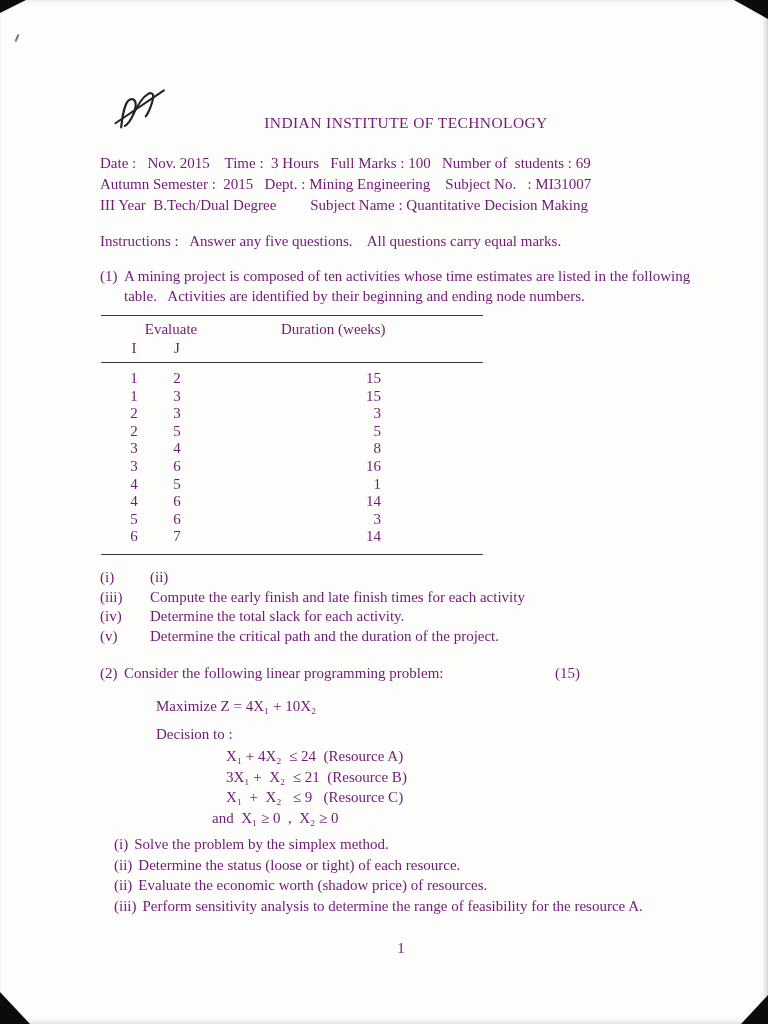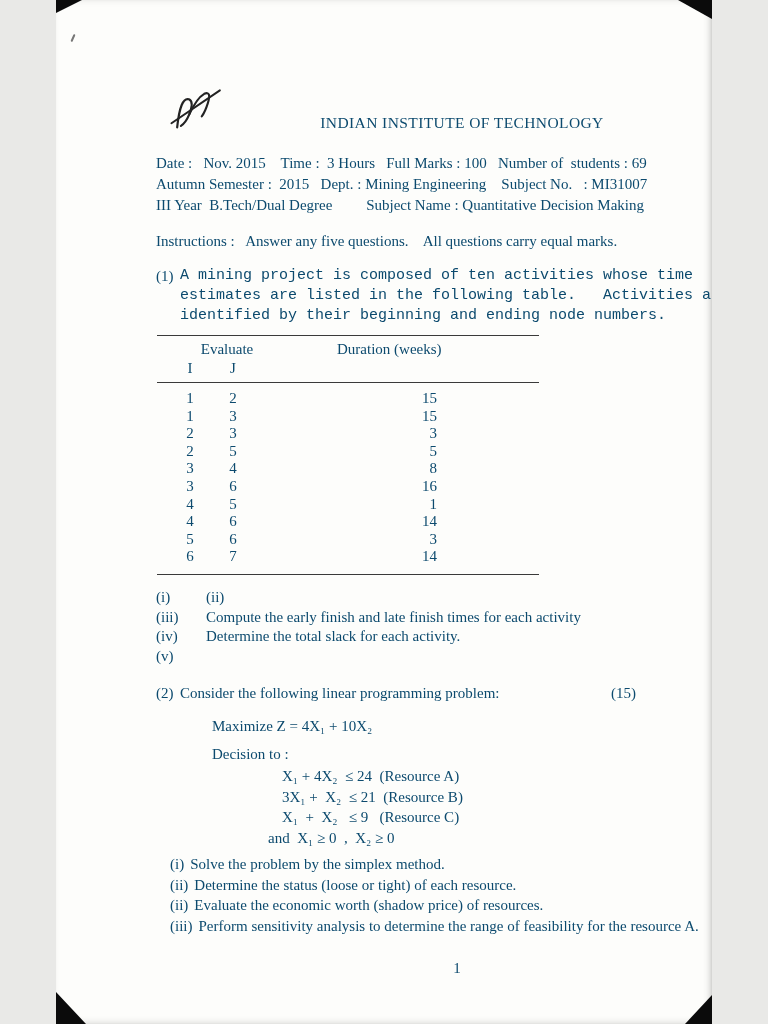--- a/index.html
+++ b/index.html
@@ -1,20 +1,20 @@
 <!DOCTYPE html>
 <html><head>
 <meta charset="utf-8">
 <style>
   html,body { margin:0; padding:0; background:#e9e9e7; }
   .scan {
-    position:relative; width:656px; height:1024px; margin:0 auto;
+    position:relative; width:768px; height:1024px; margin:0 auto;
     background:#fdfdfb; overflow:hidden;
     font-family:"Liberation Serif","DejaVu Serif",serif;
-    color:#0c4a6e; font-size:15px;
+    color:#701a75; font-size:15px;
     box-shadow: inset -7px 0 9px -7px rgba(0,0,0,.30),
                 inset 0 -5px 8px -5px rgba(0,0,0,.18),
                 inset 0 6px 8px -7px rgba(0,0,0,.12);
   }
   .pre { white-space:pre-wrap; }
 
   
   .corner { position:absolute; background:#0b0b0b; }
   .corner.tl { left:0; top:0; width:26px; height:13px; clip-path:polygon(0 0,100% 0,0 100%); }
   .corner.tr { right:0; top:0; width:34px; height:19px; clip-path:polygon(0 0,100% 0,100% 100%); }
@@ -25,21 +25,21 @@
   .signature { position:absolute; left:110px; top:88px; transform:rotate(-9deg); }
 
   .content { position:absolute; left:100px; top:0; width:602px; padding-top:90px; }
 
   .title { text-align:center; font-size:15.5px; letter-spacing:.4px; margin:24px 0 0 10px; }
   .meta { margin-top:21px; line-height:21px; }
   .instructions { margin-top:15px; line-height:20px; }
 
   .q { margin-top:15px; display:flex; line-height:20px; }
   .q .qlabel { flex:none; width:24px; }
-  .q .qtext { flex:1;font-family:Liberation Mono, monospace; }
+  .q .qtext { flex:1; }
 
   
   .table { width:382px; margin:9px 0 4px 1px; }
   .rule { border:none; border-top:1.3px solid #3a3a3a; margin:0; }
   .thead { display:grid; grid-template-columns:140px 1fr; padding:5px 0 1px 0; }
   .thead .h-activity { text-align:center; }
   .thead .h-duration { padding-left:40px; }
   .tsub { display:grid; grid-template-columns:46px 40px 1fr; padding:0 0 4px 10px; line-height:19px; }
   .tsub span { text-align:center; }
   .tbody { padding:7px 0 8px 10px; }
@@ -170,20 +170,21 @@
     </div>
 
     <div class="parts">
         <span class="plabel">(i)</span>
         <span class="plabel">(ii)</span>
         <span class="plabel">(iii)</span>
         <span class="ptext">Compute the early finish and late finish times for each activity</span>
         <span class="plabel">(iv)</span>
         <span class="ptext">Determine the total slack for each activity.</span>
         <span class="plabel">(v)</span>
+        <span class="ptext">Determine the critical path and the duration of the project.</span>
       </div>
 
     <div class="q2head">
       <span class="qlabel">(2)</span>
       <span class="pre">Consider the following linear programming problem:</span>
       <span class="marks">(15)</span>
     </div>
 
     <div class="objective pre">Maximize Z = 4X₁ + 10X₂</div>
     <div class="subjectto pre">Decision to :</div>

